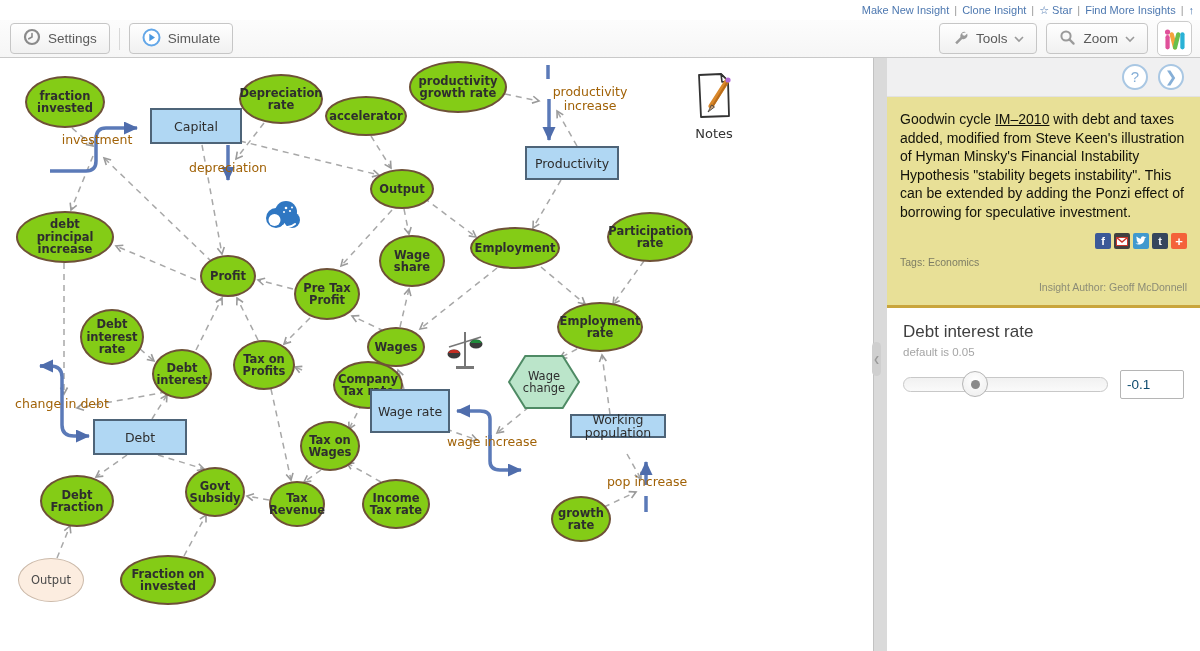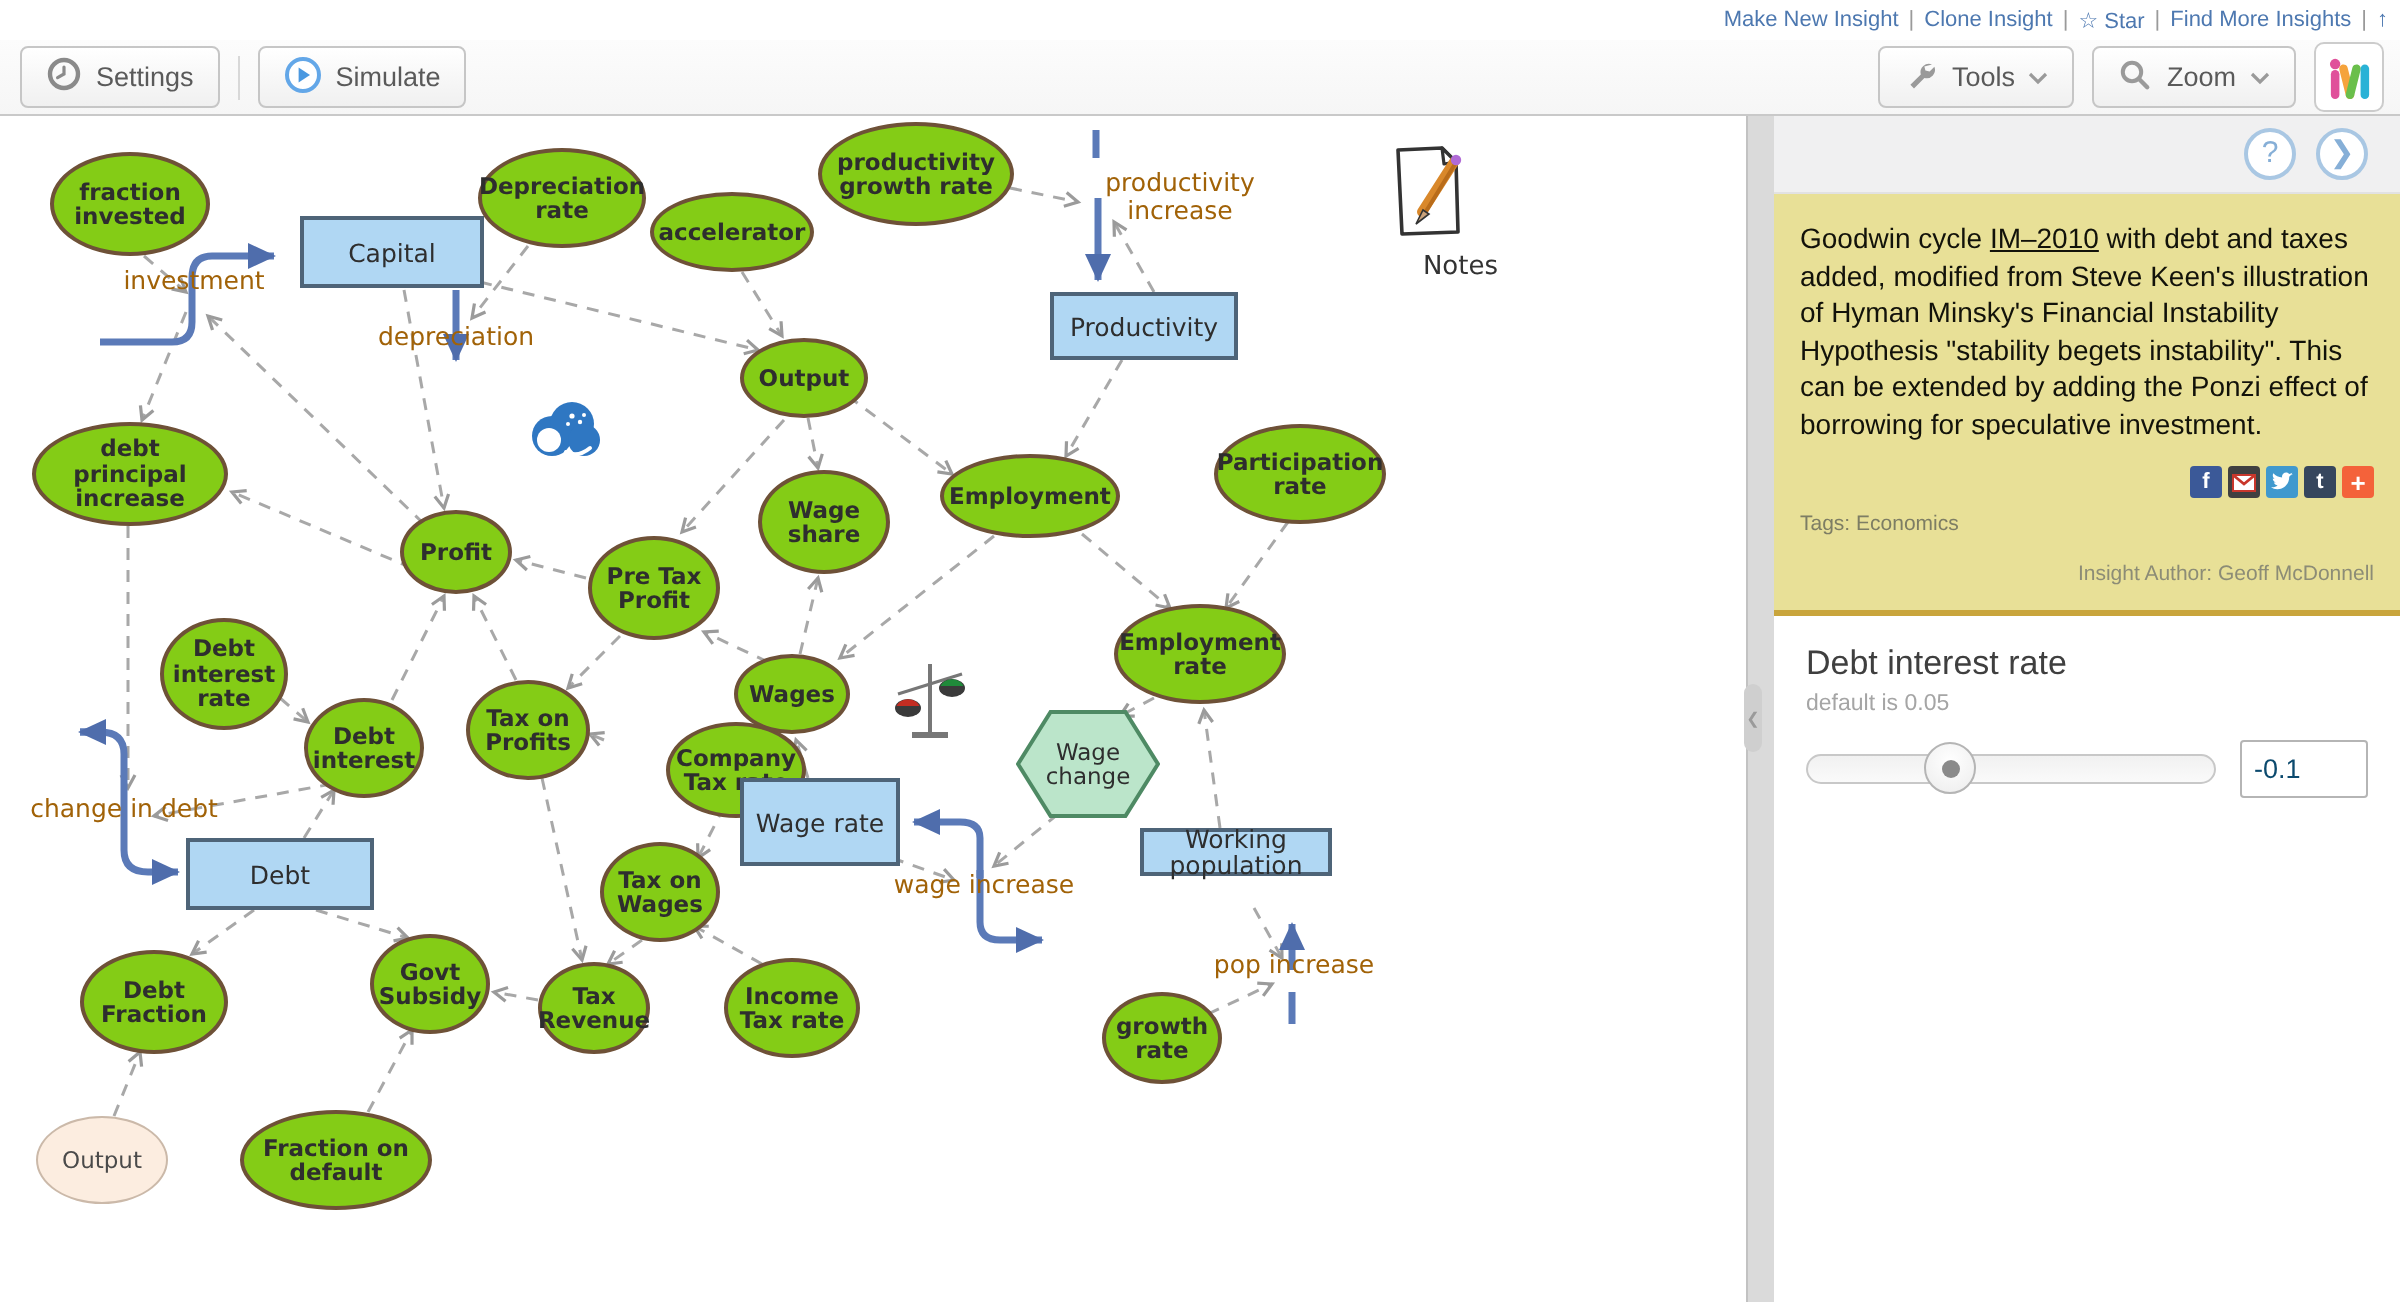--- a/index.html
+++ b/index.html
@@ -29,21 +29,21 @@
   .node-var{background:#84cc16;border:2px solid #6e5137;border-radius:50%;font-size:11.5px;line-height:12.5px;padding:2px;font-weight:bold;}
   .node-ghost{background:#fcede0;border:1.5px solid #cbb9a9;border-radius:50%;font-size:11.5px;color:#4a4a4a;}
   .node-stock{background:#b0d7f3;border:2px solid #4e6confirm;border:2px solid #4e6478;font-size:12.5px;line-height:13px;}
   .node-hex{background:transparent;border:none;font-size:11.5px;line-height:12.5px;}
   .node-hex svg{position:absolute;left:0;top:0;}
   .node-hex .hexlabel{position:relative;z-index:2;}
   .flow-label{position:absolute;color:#a16207;font-family:"DejaVu Sans",sans-serif;font-size:12.5px;line-height:13.5px;
               text-align:center;white-space:nowrap;transform:translate(-50%,-50%);cursor:pointer;}
   .flow-label.wrap{white-space:normal;}
   .deco{position:absolute;}
-  .notes-label{position:absolute;width:70px;text-align:right;font-family:"DejaVu Sans",sans-serif;
+  .notes-label{position:absolute;width:70px;text-align:center;font-family:"DejaVu Sans",sans-serif;
                font-size:13px;color:#333;}
   
   .splitter{width:14px;background:#dadada;position:relative;flex:0 0 14px;border-left:1px solid #c2c2c2;box-sizing:border-box;}
   .split-handle{position:absolute;left:-2px;top:284px;width:9px;height:34px;background:#cfcfcf;
                 border-radius:5px;display:flex;align-items:center;justify-content:center;
                 color:#9a9a9a;font-size:8px;cursor:pointer;}
   
   .panel{flex:1;background:#fff;display:flex;flex-direction:column;}
   .panel-head{height:38px;background:#f0f0f1;border-bottom:1px solid #e2e2e2;display:flex;align-items:center;
               justify-content:flex-end;gap:10px;padding-right:16px;}
@@ -280,21 +280,21 @@
         <div class="node node-stock" style="left: 370px; top: 331px; width: 80px; height: 44px;">Wage rate</div>
         <div class="node node-stock" style="left: 93px; top: 361px; width: 94px; height: 36px;">Debt</div>
         <div class="node node-stock" style="left: 570px; top: 356px; width: 96px; height: 24px;">Working population</div>
         <div class="node node-var" style="left: 300px; top: 363px; width: 60px; height: 50px;">Tax on Wages</div>
         <div class="node node-var" style="left: 40px; top: 417px; width: 74px; height: 52px;">Debt Fraction</div>
         <div class="node node-var" style="left: 185px; top: 409px; width: 60px; height: 50px;">Govt Subsidy</div>
         <div class="node node-var" style="left: 269px; top: 423px; width: 56px; height: 46px;">Tax Revenue</div>
         <div class="node node-var" style="left: 362px; top: 421px; width: 68px; height: 50px;">Income Tax rate</div>
         <div class="node node-var" style="left: 551px; top: 438px; width: 60px; height: 46px;">growth rate</div>
         <div class="node node-ghost" style="left: 18px; top: 500px; width: 66px; height: 44px;">Output</div>
-        <div class="node node-var" style="left: 120px; top: 497px; width: 96px; height: 50px;">Fraction on default</div>
+        <div class="node node-var" style="left: 120px; top: 497px; width: 96px; height: 50px;">Fraction on invested</div>
         <div class="flow-label" style="left: 97px; top: 82px;">investment</div>
         <div class="flow-label" style="left: 228px; top: 110px;">depreciation</div>
         <div class="flow-label wrap" style="left: 590px; top: 40px; width: 90px;">productivity increase</div>
         <div class="flow-label" style="left: 62px; top: 346px;">change in debt</div>
         <div class="flow-label" style="left: 492px; top: 384px;">wage increase</div>
         <div class="flow-label" style="left: 647px; top: 424px;">pop increase</div>
       </div>
 
     <div class="splitter">
       <div class="split-handle">❮</div>

